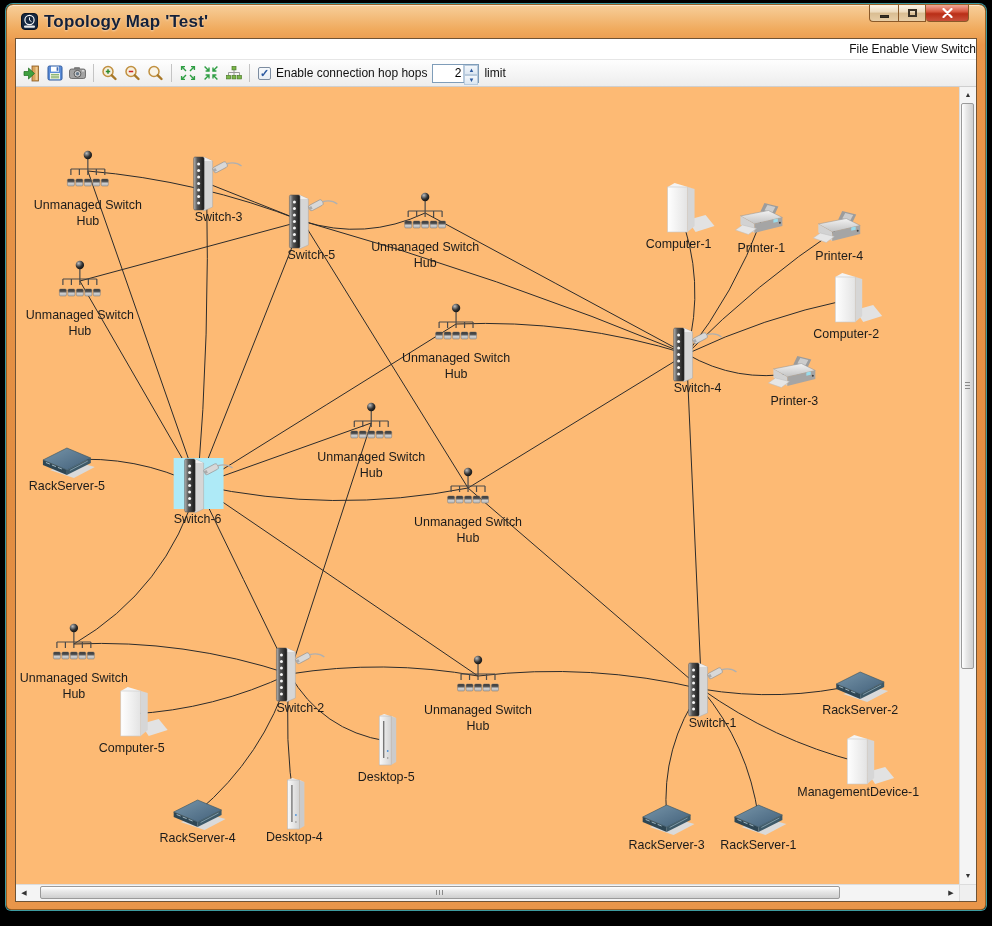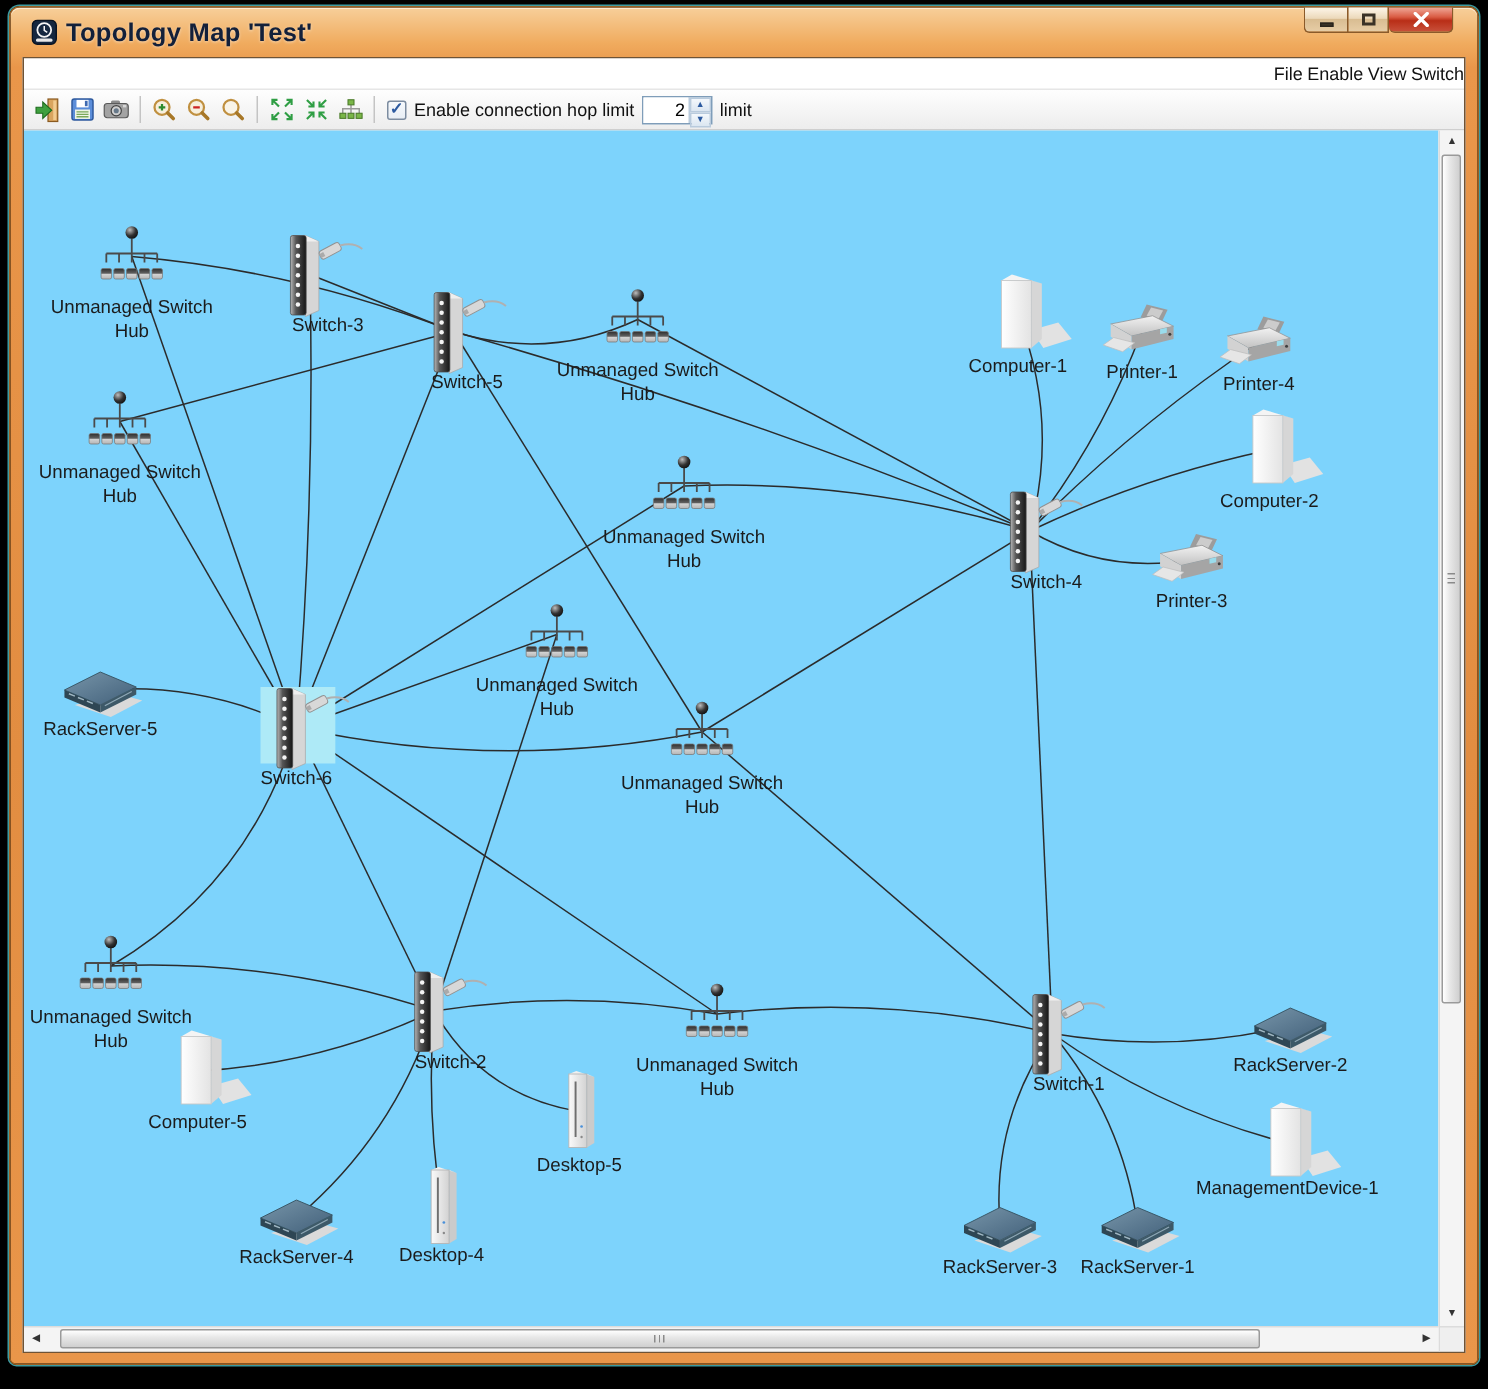--- a/index.html
+++ b/index.html
@@ -36,21 +36,21 @@
   .checkbox{width:13px;height:13px;background:linear-gradient(180deg,#f6f9fc,#e8eef5);
     border:1px solid #7c8ca0;border-radius:2px;color:#2c5aa0;font-size:11px;line-height:11px;
     font-weight:bold;text-align:center;}
   .spinbox{display:flex;border:1px solid #7f9db9;background:#fff;height:19px;}
   .spin-input{width:30px;border:none;outline:none;font:12px "Liberation Sans",sans-serif;text-align:right;
     padding-right:2px;background:#fff;}
   .spin-btns{width:15px;display:flex;flex-direction:column;border-left:1px solid #b9cbdd;}
   .spin-btn{flex:1;font-size:6px;line-height:8px;color:#2c5aa0;text-align:center;
     background:linear-gradient(180deg,#f4f8fc,#dbe6f1);border:1px solid #b9cbdd;}
   .map-row{flex:1;display:flex;min-height:0;}
-  .map-canvas{flex:1;position:relative;background:#7dd3fc;overflow:hidden;}
+  .map-canvas{flex:1;position:relative;background:#fdba74;overflow:hidden;}
   .map-canvas svg{width:100%;height:100%;display:block;}
   .nlabel{font:12.5px "Liberation Sans",sans-serif;fill:#1b1b1b;}
   .vscroll{width:17px;background:#f4f4f4;border-left:1px solid #dcdcdc;position:relative;flex:0 0 auto;}
   .hscroll-row{height:17px;display:flex;flex:0 0 auto;}
   .hscroll{flex:1;background:#f4f4f4;border-top:1px solid #dcdcdc;position:relative;}
   .corner{width:17px;background:#efefef;border-top:1px solid #dcdcdc;border-left:1px solid #dcdcdc;}
   .sb-arrow{position:absolute;font-size:7px;color:#333;width:16px;height:16px;text-align:center;
     line-height:16px;}
   .vthumb{position:absolute;left:1px;right:2px;top:16px;height:566px;border:1px solid #9a9a9a;
     border-radius:2px;background:linear-gradient(90deg,#ffffff,#e8e8e8 40%,#cfcfcf);}
@@ -171,21 +171,21 @@
           <path d="M9,5.5 V8.5 M3.5,11.5 V8.5 H14.5 V11.5 M9,8.5 V11.5" stroke="#9a9a9a" fill="none"></path>
           <rect x="7" y="2.5" width="4" height="3.4" fill="#7ab648" stroke="#4a7a28" stroke-width="0.7"></rect>
           <rect x="1.6" y="11.5" width="4" height="3.4" fill="#7ab648" stroke="#4a7a28" stroke-width="0.7"></rect>
           <rect x="7" y="11.5" width="4" height="3.4" fill="#7ab648" stroke="#4a7a28" stroke-width="0.7"></rect>
           <rect x="12.4" y="11.5" width="4" height="3.4" fill="#7ab648" stroke="#4a7a28" stroke-width="0.7"></rect>
         </svg>
       </div>
       <div class="tb-sep"></div>
       <div class="hop-group">
         <div class="checkbox">✓</div>
-        <span>Enable connection hop limit</span>
+        <span>Enable connection hop hops</span>
         <div class="spinbox">
           <input class="spin-input" value="2" style="">
           <div class="spin-btns">
             <div class="spin-btn">▲</div>
             <div class="spin-btn">▼</div>
           </div>
         </div>
         <span>limit</span>
       </div>
     </div>

